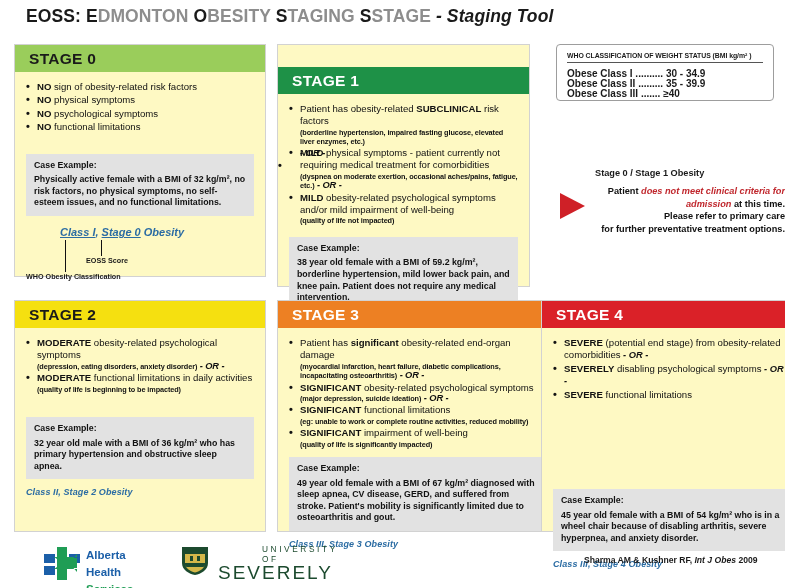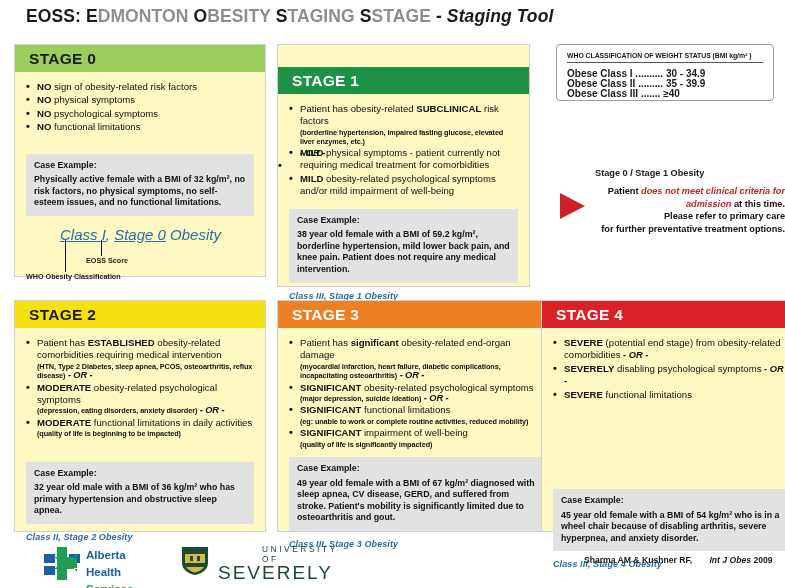--- a/index.html
+++ b/index.html
@@ -50,21 +50,21 @@
   .case .ttl{display:block;margin-bottom:3px;font-weight:bold;}
   .case .txt{display:block;font-weight:bold;}
   .classline{
     margin-top:8px;font-size:9px;font-weight:bold;font-style:italic;
     color:#2b6ca3;letter-spacing:.1px;
   }
 
   
   .anno{position:relative;height:56px;margin-top:10px;}
   .anno .lbl{
-    position:absolute;left:34px;top:0;font-size:15px;font-weight:normal;
+    position:absolute;left:34px;top:0;font-size:11px;font-weight:bold;
     font-style:italic;color:#2b6ca3;white-space:nowrap;
   }
   .anno .lbl u{text-decoration:underline;}
   .anno .ln{position:absolute;width:1.3px;background:#111;}
   .anno .ln1{left:39px;top:14px;height:32px;}
   .anno .ln2{left:75px;top:14px;height:16px;}
   .anno .t1{position:absolute;left:0;top:46px;font-size:7.2px;font-weight:bold;white-space:nowrap;}
   .anno .t2{position:absolute;left:60px;top:30px;font-size:7.2px;font-weight:bold;white-space:nowrap;}
 
   
@@ -98,21 +98,21 @@
   .ahs-txt{position:absolute;left:42px;top:2px;line-height:17px;}
   .ahs-txt .l1{font-size:11.5px;font-weight:bold;color:#1b5fa8;display:block;}
   .ahs-txt .l2{font-size:11.5px;font-weight:bold;color:#1f9d55;display:block;}
   .ua{position:absolute;left:178px;top:3px;}
   .ua-txt{position:absolute;left:40px;top:1px;}
   .ua-txt .l1{font-size:8.3px;letter-spacing:2.6px;color:#1c4a2e;display:block;font-weight:normal;margin-left:44px;}
   .ua-txt .l2{font-size:19px;letter-spacing:2px;color:#1c4a2e;display:block;font-weight:normal;margin-top:-2px;}
   .cite{
     position:absolute;left:584px;top:15px;font-size:8.6px;font-weight:bold;white-space:nowrap;
   }
-  .cite i{font-style:italic;margin-left:15px;}
+  .cite i{font-style:italic;}
 </style>
 </head>
 <body>
 
 <div class="page">
 
   <div class="title">
     <span class="cap">EOSS: E</span><span class="rest">DMONTON </span><span class="cap">O</span><span class="rest">BESITY </span><span class="cap">S</span><span class="rest">TAGING </span><span class="cap">S</span><span class="rest">STAGE </span><span class="sub">- Staging Tool</span>
   </div>
 
@@ -144,23 +144,25 @@
     <div class="card-body">
       <ul class="crit">
         <li>
           <span class="nb">Patient has obesity-related </span><b>SUBCLINICAL</b><span class="nb"> risk factors</span>
           <span class="sm">(borderline hypertension, impaired fasting glucose, elevated liver enzymes, etc.)</span>
           <span class="orr">- OR -</span>
         </li>
         <li class="plain" style="padding-left:0;margin-left:-11px;"></li>
         <li style="margin-top:-13px;">
           <b>MILD</b><span class="nb"> physical symptoms - patient currently not requiring medical treatment for comorbidities</span>
+          <span class="sm"><span>(dyspnea on moderate exertion, occasional aches/pains, fatigue, etc.)</span><span class="orr"> - OR -</span></span>
         </li>
         <li>
           <b>MILD</b><span class="nb"> obesity-related psychological symptoms and/or mild impairment of well-being</span>
+          <span class="sm">(quality of life not impacted)</span>
         </li>
       </ul>
       <div class="case" style="margin-top:11px;">
         <span class="ttl">Case Example:</span>
         <span class="txt">38 year old female with a BMI of 59.2 kg/m², borderline hypertension, mild lower back pain, and knee pain.  Patient does not require any medical intervention.</span>
       </div>
       <div class="classline">Class III, Stage 1 Obesity</div>
     </div>
   </div>
 
@@ -180,24 +182,20 @@
       <span>Patient </span><span class="red">does not meet clinical criteria for admission</span><span> at this time.</span><br>
       <span>Please refer to primary care</span><br>
       <span>for further preventative treatment options.</span>
     </div>
   </div>
 
   <div class="card" style="left:14px;top:300px;width:252px;height:232px;">
     <div class="card-head dark" style="background:#F5E010;">STAGE 2</div>
     <div class="card-body">
       <ul class="crit">
-        <li>
-          <span class="nb">Patient has </span><b>ESTABLISHED</b><span class="nb"> obesity-related comorbidities requiring medical intervention</span>
-          <span class="sm"><span>(HTN, Type 2 Diabetes, sleep apnea, PCOS, osteoarthritis, reflux disease)</span><span class="orr"> - OR -</span></span>
-        </li>
         <li>
           <b>MODERATE</b><span class="nb"> obesity-related psychological symptoms</span>
           <span class="sm"><span>(depression, eating disorders, anxiety disorder)</span><span class="orr">  - OR -</span></span>
         </li>
         <li>
           <b>MODERATE</b><span class="nb"> functional limitations in daily activities</span>
           <span class="sm">(quality of life is beginning to be impacted)</span>
         </li>
       </ul>
       <div class="case" style="margin-top:23px;">

